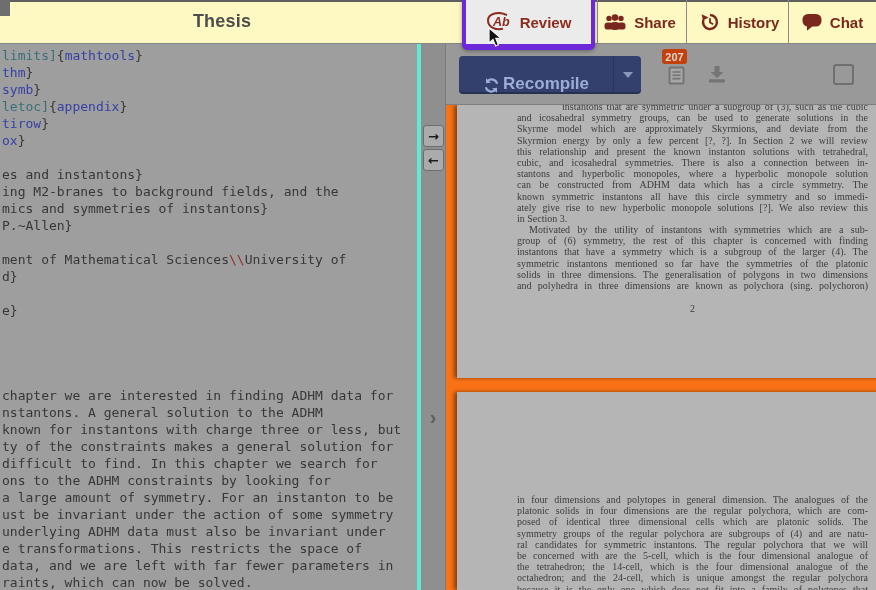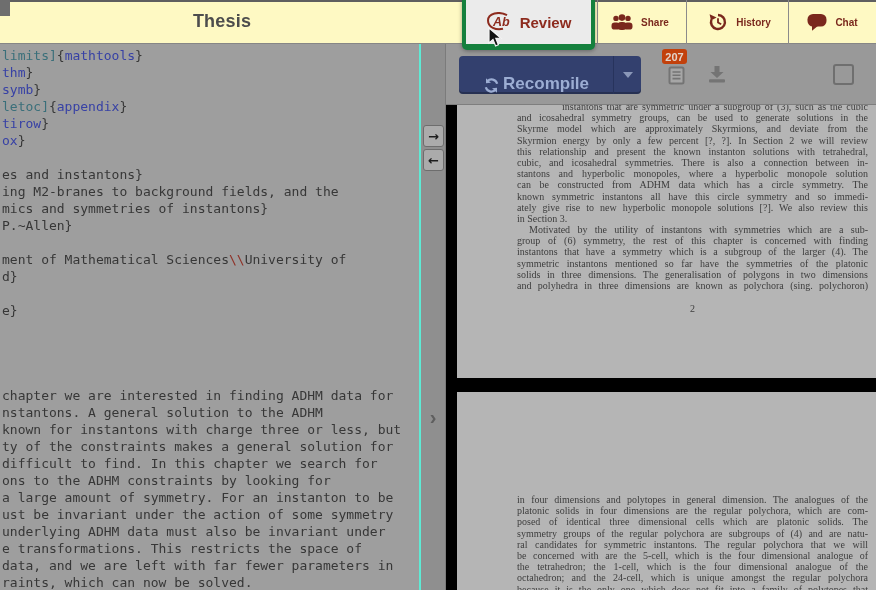--- a/index.html
+++ b/index.html
@@ -6,33 +6,33 @@
   .screen{position:relative;width:876px;height:590px;overflow:hidden;
     font-family:"Liberation Sans",sans-serif;background:#9d9d9d;}
   
   .topbar{position:absolute;left:0;top:0;width:876px;height:44px;background:#fef9c3;
     border-bottom:1px solid #868686;box-sizing:border-box;}
   .topline{position:absolute;left:0;top:0;width:876px;height:2px;background:#5f5f5f;}
   .corner-patch{position:absolute;left:0;top:0;width:10px;height:16px;background:#6e6e6e;}
   .title{position:absolute;left:0;top:11px;width:444px;text-align:center;font-size:18px;
     font-weight:bold;color:#4d4d4d;letter-spacing:.2px;}
   .tb-btn{position:absolute;top:0;height:44px;display:flex;align-items:center;justify-content:center;
-    gap:8px;color:#7a281d;font-size:10px;font-weight:bold;border-left:1px solid #8b8b8b;box-sizing:border-box;cursor:pointer;}
+    gap:8px;color:#7a281d;font-size:15px;font-weight:bold;border-left:1px solid #8b8b8b;box-sizing:border-box;cursor:pointer;}
   .tb-share{left:597px;width:85px;}
   .tb-history{left:686px;width:106px;}
   .tb-chat{left:788px;width:88px;}
   
-  .spotlight{position:absolute;left:462px;top:0;width:133px;height:50px;background:#15803d;
+  .spotlight{position:absolute;left:462px;top:0;width:133px;height:50px;background:#6d28d9;
     border-radius:0 0 5px 5px;box-shadow:0 1px 4px rgba(0,0,0,.35);z-index:5;}
   .review-btn{position:absolute;left:4px;top:0;width:125px;height:44px;background:#ebebeb;
     display:flex;align-items:center;justify-content:center;gap:7px;color:#8d2b1e;
     font-size:15px;font-weight:bold;cursor:pointer;}
   
   .editor{position:absolute;left:0;top:44px;width:421px;height:546px;background:#9e9e9e;
-    overflow:hidden;border-right:2px solid #5eead4;box-sizing:border-box;}
+    overflow:hidden;border-right:4px solid #5eead4;box-sizing:border-box;}
   .code{padding:3px 0 0 2px;font-family:"DejaVu Sans Mono",monospace;font-size:13px;line-height:17px;white-space:pre;}
   .code-line{height:17px;}
   .p{color:#373737;} .pkg{color:#3741a5;} .opt{color:#3a6f7a;} .esc{color:#8f3026;}
   
   .divider{position:absolute;left:421px;top:44px;width:25px;height:546px;background:#8f8f8f;
     border-right:1px solid #7b7b7b;box-sizing:border-box;}
   .sync-btn{position:absolute;left:2px;width:21px;height:22px;background:#ababab;border:1px solid #6d6d6d;
     border-radius:3px;box-sizing:border-box;color:#1d1d1d;font-size:13px;font-weight:bold;
     display:flex;align-items:center;justify-content:center;cursor:pointer;font-family:"DejaVu Sans",sans-serif;}
   .sync-to-pdf{top:81px;} .sync-to-code{top:105px;}
@@ -48,21 +48,21 @@
     color:#9cadd3;font-size:17px;font-weight:bold;}
   .recompile-caret{width:27px;border-left:1px solid #27335c;display:flex;align-items:center;justify-content:center;cursor:pointer;}
   .caret{width:0;height:0;border-left:5px solid transparent;border-right:5px solid transparent;border-top:6px solid #8a97b8;}
   .logs-btn{position:absolute;left:220px;top:22px;width:22px;height:20px;cursor:pointer;}
   .badge{position:absolute;left:216px;top:5px;min-width:25px;height:15px;background:#c2410c;color:#e3d4ca;
     font-size:11px;font-weight:bold;border-radius:3px;display:flex;align-items:center;justify-content:center;
     padding:0 3px;box-sizing:border-box;}
   .dl-btn{position:absolute;left:261px;top:22px;width:20px;height:18px;cursor:pointer;}
   .detach-btn{position:absolute;left:387px;top:20px;width:21px;height:21px;border:2px solid #6f6f6f;
     border-radius:3px;box-sizing:border-box;cursor:pointer;}
-  .viewport{position:absolute;left:0;top:61px;width:430px;height:485px;background:#000000;overflow:hidden;}
+  .viewport{position:absolute;left:0;top:61px;width:430px;height:485px;background:#f97316;overflow:hidden;}
   .page{position:absolute;left:11px;width:520px;background:#b5b5b5;box-shadow:-3px 0 4px rgba(0,0,0,.45);}
   .page1{top:0;height:273px;}
   .page2{top:287px;height:198px;}
   .ptext{position:absolute;left:60px;width:351px;font-family:"Liberation Serif",serif;
     font-size:10px;line-height:11.2px;color:#3d3d3d;}
   .p1text{top:-4px;} .p2text{top:102px;}
   .pline{text-align:justify;text-align-last:justify;height:11.2px;overflow:hidden;}
   .pline.nj{text-align:left;text-align-last:left;}
   .pline.ind1{padding-left:12px;box-sizing:border-box;}
   .pline.ind2{padding-left:45px;box-sizing:border-box;}
@@ -217,21 +217,21 @@
         <div class="pagenum">2</div>
       </div>
       <div class="page page2">
         <div class="ptext p2text" id="p2text">
             <div class="pline">in four dimensions and polytopes in general dimension. The analogues of the</div>
             <div class="pline">platonic solids in four dimensions are the regular polychora, which are com-</div>
             <div class="pline">posed of identical three dimensional cells which are platonic solids. The</div>
             <div class="pline">symmetry groups of the regular polychora are subgroups of (4) and are natu-</div>
             <div class="pline">ral candidates for symmetric instantons. The regular polychora that we will</div>
             <div class="pline">be concerned with are the 5-cell, which is the four dimensional analogue of</div>
-            <div class="pline">the tetrahedron; the 1-cell, which is the four dimensional analogue of the</div>
+            <div class="pline">the tetrahedron; the 14-cell, which is the four dimensional analogue of the</div>
             <div class="pline">octahedron; and the 24-cell, which is unique amongst the regular polychora</div>
             <div class="pline">because it is the only one which does not fit into a family of polytopes that</div>
           </div>
       </div>
     </div>
   </div>
 
 </div>
 
 </body></html>

